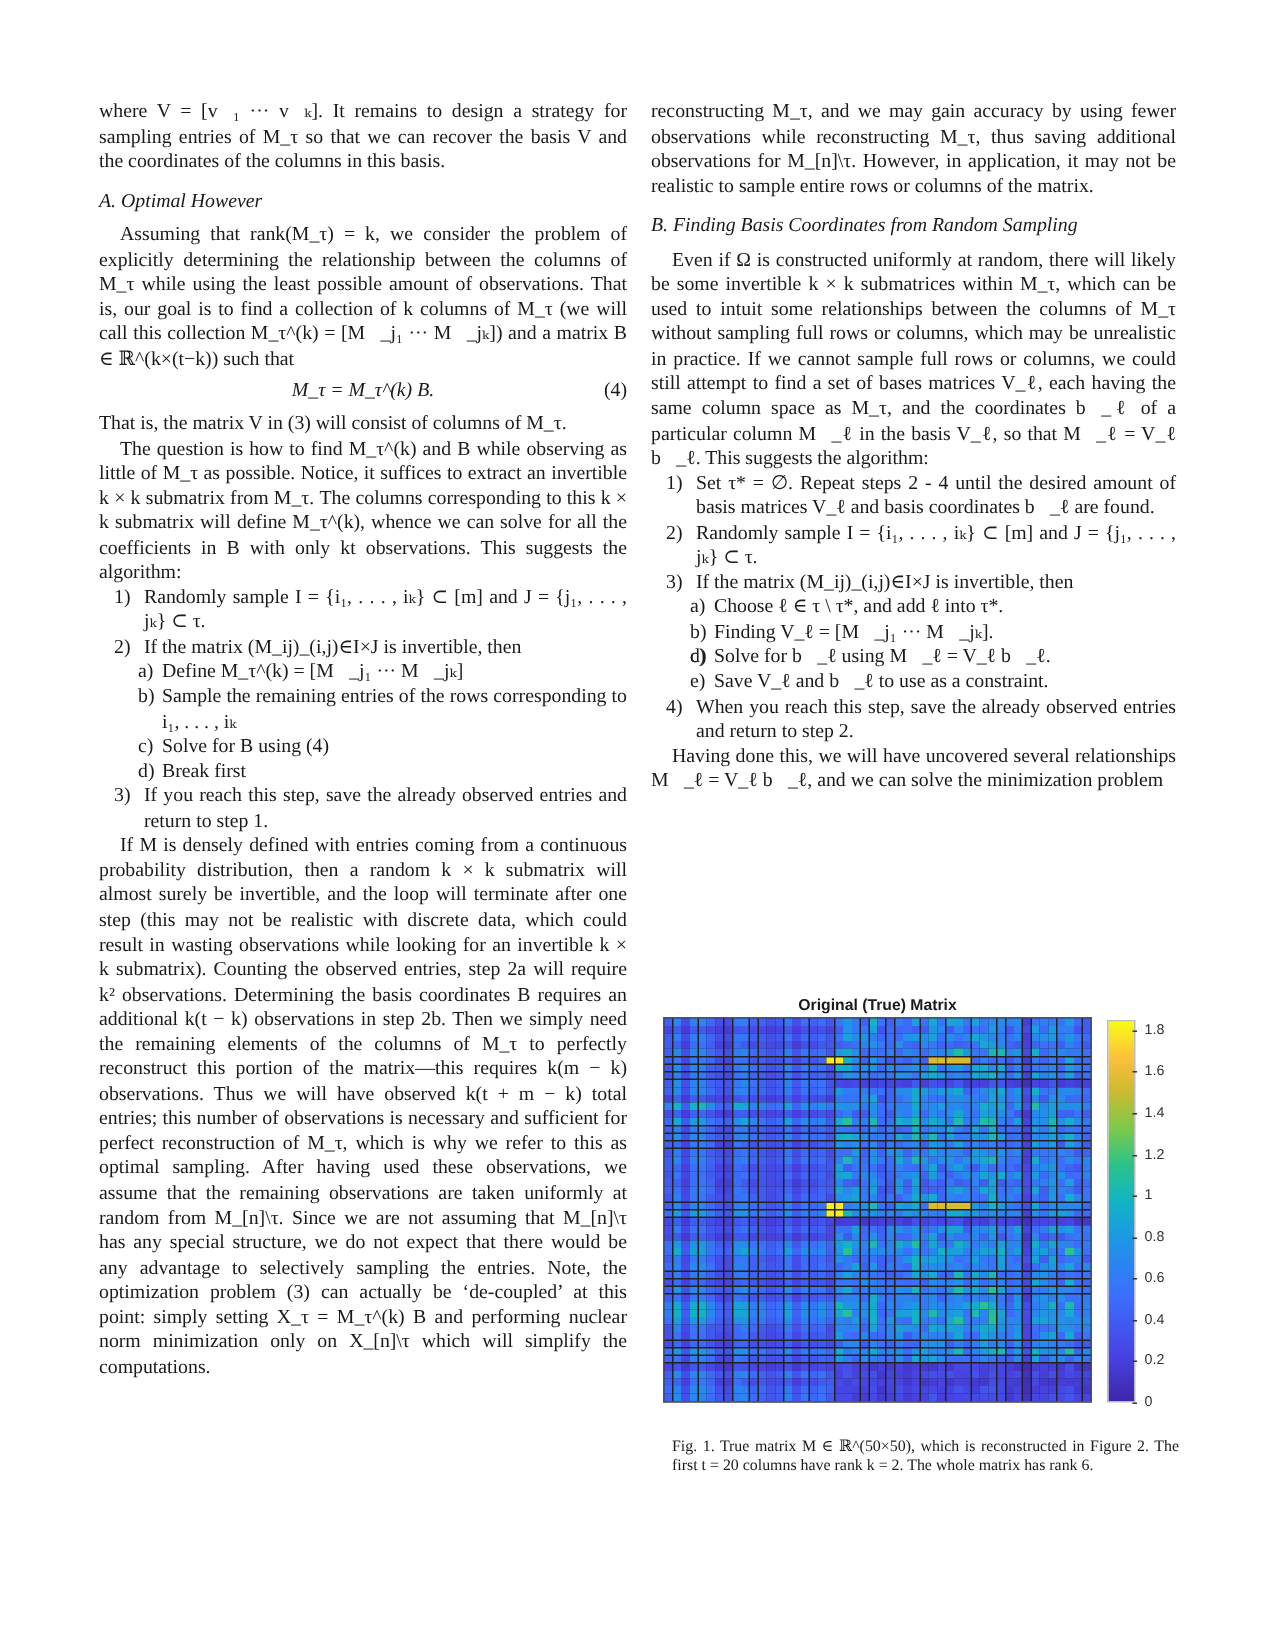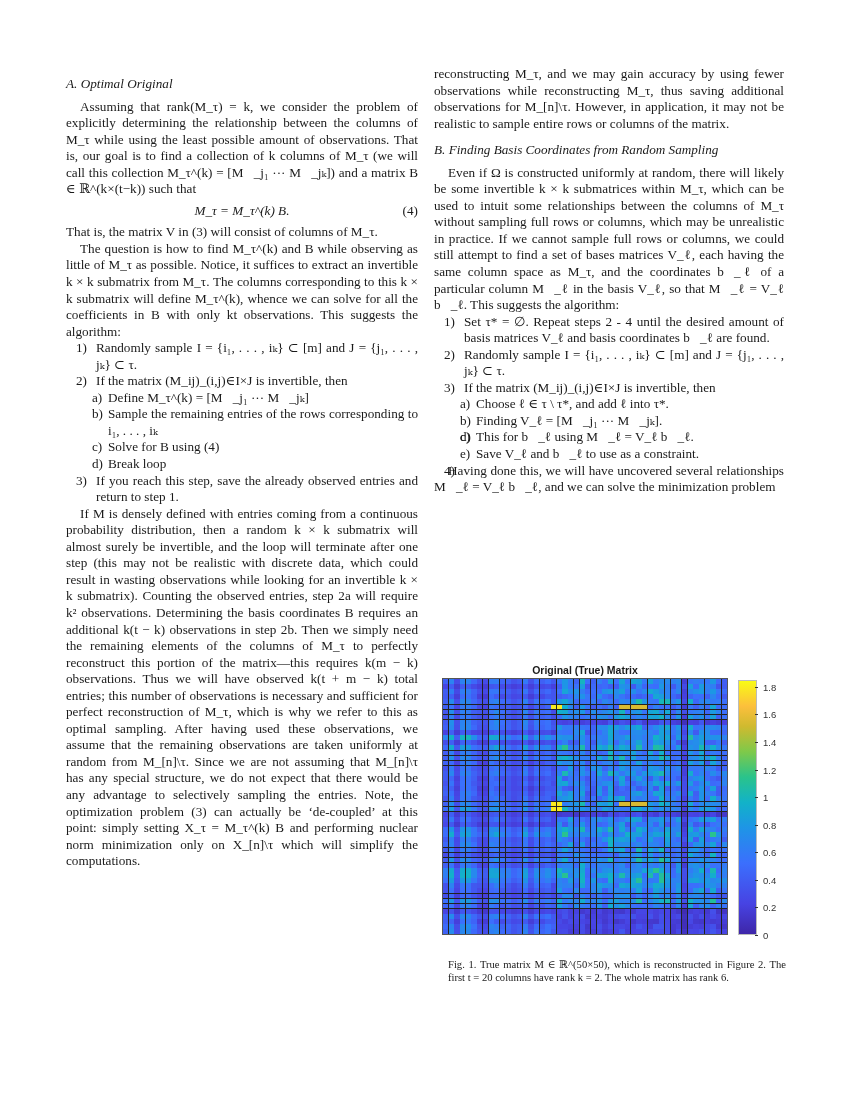--- a/index.html
+++ b/index.html
@@ -35,54 +35,55 @@
               border: 1px solid #bbb; box-sizing: border-box; }
   .cb-tick { position: absolute; left: 333px; font-family: "Liberation Sans", "DejaVu Sans", sans-serif;
              font-size: 9.5px; color: #333; transform: translateY(-50%); }
   .cb-mark { position: absolute; left: 325px; width: 3px; height: 1px; background: #333; }
   .caption { position: absolute; left: 448px; top: 958px; width: 338px; font-size: 10.6px; line-height: 13px; text-align: justify; }
 </style>
 </head>
 <body>
 
 <div class="col left">
-  <div class="sec">A.  Optimal Original</div>
+  <p>where V = [v⃗₁ ··· v⃗ₖ]. It remains to design a strategy for sampling entries of M_τ so that we can recover the basis V and the coordinates of the columns in this basis.</p>
+  <div class="sec">A.  Optimal However</div>
   <p class="ind">Assuming that rank(M_τ) = k, we consider the problem of explicitly determining the relationship between the columns of M_τ while using the least possible amount of observations. That is, our goal is to find a collection of k columns of M_τ (we will call this collection M_τ^(k) = [M⃗_j₁ ··· M⃗_jₖ]) and a matrix B ∈ ℝ^(k×(t−k)) such that</p>
   <div class="eq">
     <span class="m">M_τ = M_τ^(k) B.</span>
     <span class="num">(4)</span>
   </div>
   <p>That is, the matrix V in (3) will consist of columns of M_τ.</p>
   <p class="ind">The question is how to find M_τ^(k) and B while observing as little of M_τ as possible. Notice, it suffices to extract an invertible k × k submatrix from M_τ. The columns corresponding to this k × k submatrix will define M_τ^(k), whence we can solve for all the coefficients in B with only kt observations. This suggests the algorithm:</p>
   <div class="alist" id="alg-left">
       <div class="li"><span class="lab">1)</span><span>Randomly sample I = {i₁, . . . , iₖ} ⊂ [m] and J = {j₁, . . . , jₖ} ⊂ τ.</span></div>
       <div class="li"><span class="lab">2)</span><span>If the matrix (M_ij)_(i,j)∈I×J is invertible, then</span></div>
       <div class="li sub"><span class="lab">a)</span><span>Define M_τ^(k) = [M⃗_j₁ ··· M⃗_jₖ]</span></div>
       <div class="li sub"><span class="lab">b)</span><span>Sample the remaining entries of the rows corresponding to i₁, . . . , iₖ</span></div>
       <div class="li sub"><span class="lab">c)</span><span>Solve for B using (4)</span></div>
-      <div class="li sub"><span class="lab">d)</span><span>Break loop</span></div>
+      <div class="li sub"><span class="lab">d)</span><span>Break first</span></div>
       <div class="li"><span class="lab">3)</span><span>If you reach this step, save the already observed entries and return to step 1.</span></div>
     </div>
   <p class="ind">If M is densely defined with entries coming from a continuous probability distribution, then a random k × k submatrix will almost surely be invertible, and the loop will terminate after one step (this may not be realistic with discrete data, which could result in wasting observations while looking for an invertible k × k submatrix). Counting the observed entries, step 2a will require k² observations. Determining the basis coordinates B requires an additional k(t − k) observations in step 2b. Then we simply need the remaining elements of the columns of M_τ to perfectly reconstruct this portion of the matrix—this requires k(m − k) observations. Thus we will have observed k(t + m − k) total entries; this number of observations is necessary and sufficient for perfect reconstruction of M_τ, which is why we refer to this as optimal sampling. After having used these observations, we assume that the remaining observations are taken uniformly at random from M_[n]\τ. Since we are not assuming that M_[n]\τ has any special structure, we do not expect that there would be any advantage to selectively sampling the entries. Note, the optimization problem (3) can actually be ‘de-coupled’ at this point: simply setting X_τ = M_τ^(k) B and performing nuclear norm minimization only on X_[n]\τ which will simplify the computations.</p>
 </div>
 
 <div class="col right">
   <p>reconstructing M_τ, and we may gain accuracy by using fewer observations while reconstructing M_τ, thus saving additional observations for M_[n]\τ. However, in application, it may not be realistic to sample entire rows or columns of the matrix.</p>
   <div class="sec">B.  Finding Basis Coordinates from Random Sampling</div>
   <p class="ind">Even if Ω is constructed uniformly at random, there will likely be some invertible k × k submatrices within M_τ, which can be used to intuit some relationships between the columns of M_τ without sampling full rows or columns, which may be unrealistic in practice. If we cannot sample full rows or columns, we could still attempt to find a set of bases matrices V_ℓ, each having the same column space as M_τ, and the coordinates b⃗_ℓ of a particular column M⃗_ℓ in the basis V_ℓ, so that M⃗_ℓ = V_ℓ b⃗_ℓ. This suggests the algorithm:</p>
   <div class="alist" id="alg-right">
       <div class="li"><span class="lab">1)</span><span>Set τ* = ∅. Repeat steps 2 - 4 until the desired amount of basis matrices V_ℓ and basis coordinates b⃗_ℓ are found.</span></div>
       <div class="li"><span class="lab">2)</span><span>Randomly sample I = {i₁, . . . , iₖ} ⊂ [m] and J = {j₁, . . . , jₖ} ⊂ τ.</span></div>
       <div class="li"><span class="lab">3)</span><span>If the matrix (M_ij)_(i,j)∈I×J is invertible, then</span></div>
       <div class="li sub"><span class="lab">a)</span><span>Choose ℓ ∈ τ \ τ*, and add ℓ into τ*.</span></div>
       <div class="li sub"><span class="lab">b)</span><span>Finding V_ℓ = [M⃗_j₁ ··· M⃗_jₖ].</span></div>
       <div class="li sub"><span class="lab">c)</span></div>
-      <div class="li sub"><span class="lab">d)</span><span>This for b⃗_ℓ using M⃗_ℓ = V_ℓ b⃗_ℓ.</span></div>
+      <div class="li sub"><span class="lab">d)</span><span>Solve for b⃗_ℓ using M⃗_ℓ = V_ℓ b⃗_ℓ.</span></div>
       <div class="li sub"><span class="lab">e)</span><span>Save V_ℓ and b⃗_ℓ to use as a constraint.</span></div>
-      <div class="li"><span class="lab">4)</span></div>
+      <div class="li"><span class="lab">4)</span><span>When you reach this step, save the already observed entries and return to step 2.</span></div>
     </div>
   <p class="ind">Having done this, we will have uncovered several relationships M⃗_ℓ = V_ℓ b⃗_ℓ, and we can solve the minimization problem</p>
 </div>
 
 <div class="figure">
   <div class="fig-title">Original (True) Matrix</div>
   <div class="heatmap" id="heatmap">
       <div style="background: rgb(63, 97, 245);"></div>
       <div style="background: rgb(44, 131, 241);"></div>
       <div style="background: rgb(69, 75, 232);"></div>

